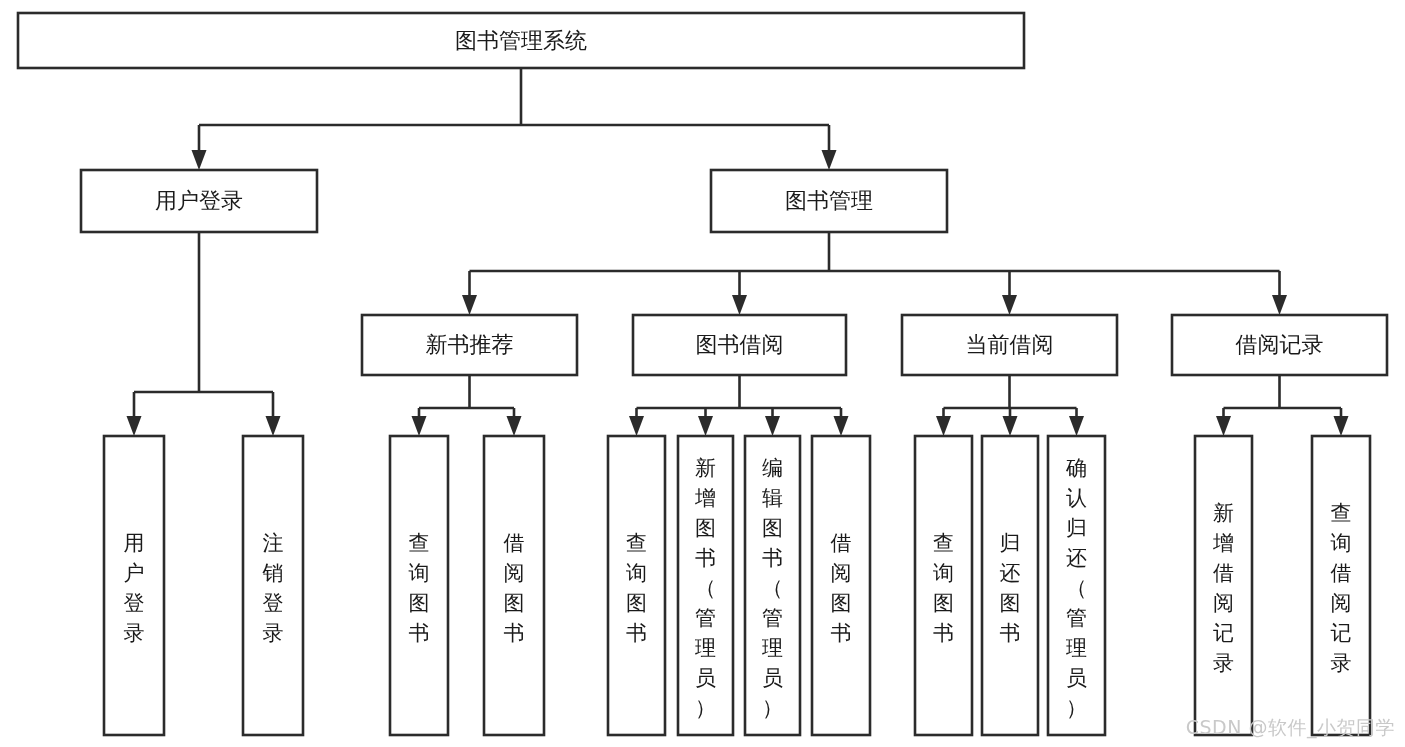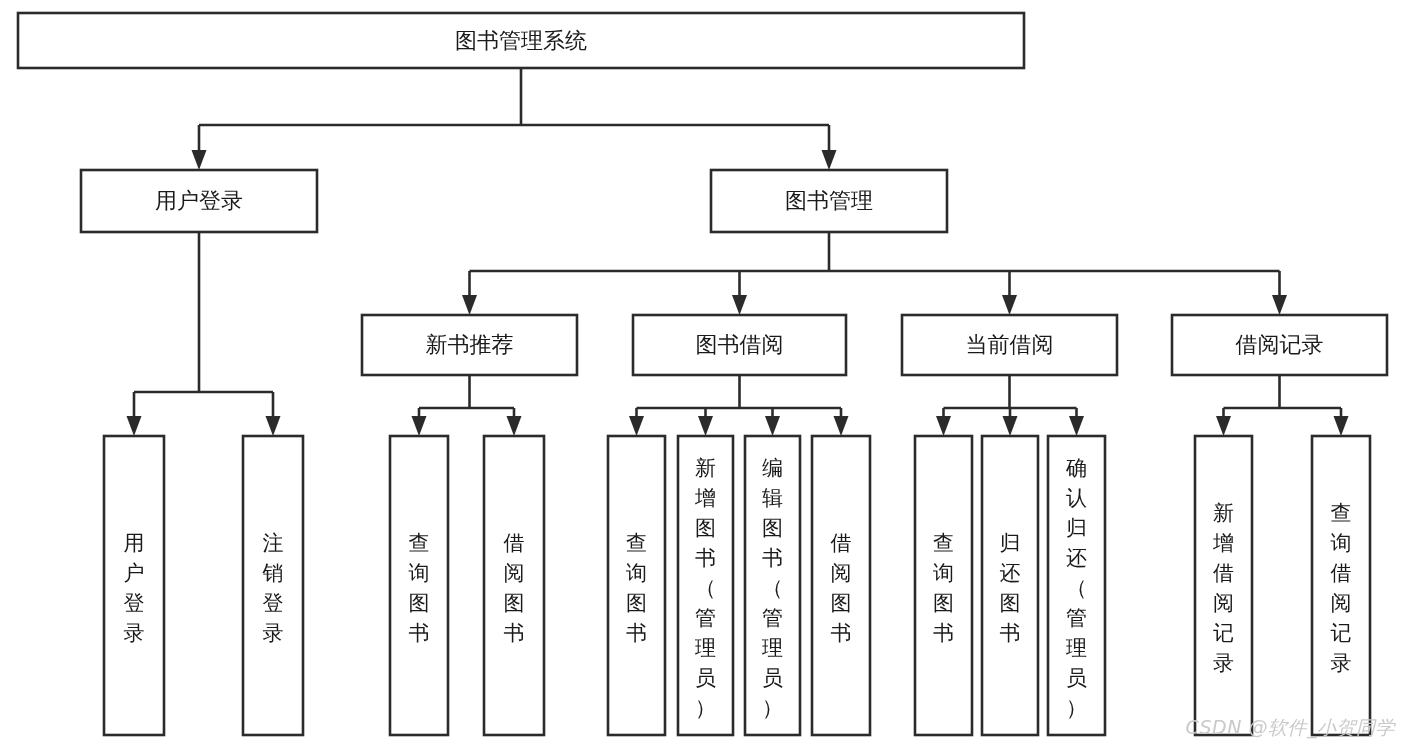--- a/index.html
+++ b/index.html
@@ -52,21 +52,20 @@
   .watermark {
     position: absolute;
     right: 10px;
     bottom: 6px;
     font-family: "DejaVu Sans", "Liberation Sans", sans-serif;
     font-size: 19px;
     color: #c9c9c9;
     white-space: nowrap;
     letter-spacing: 0.5px;
     pointer-events: none;
-    font-style: italic;
   }
 </style>
 </head>
 <body>
 
 <svg id="diagram" viewBox="0 0 1405 747">
   <g id="edges">
       <line x1="521" y1="68" x2="521" y2="125" class="edge-line"></line>
       <line x1="199" y1="125" x2="829" y2="125" class="edge-line"></line>
       <line x1="199" y1="125" x2="199" y2="150" class="edge-line"></line>

